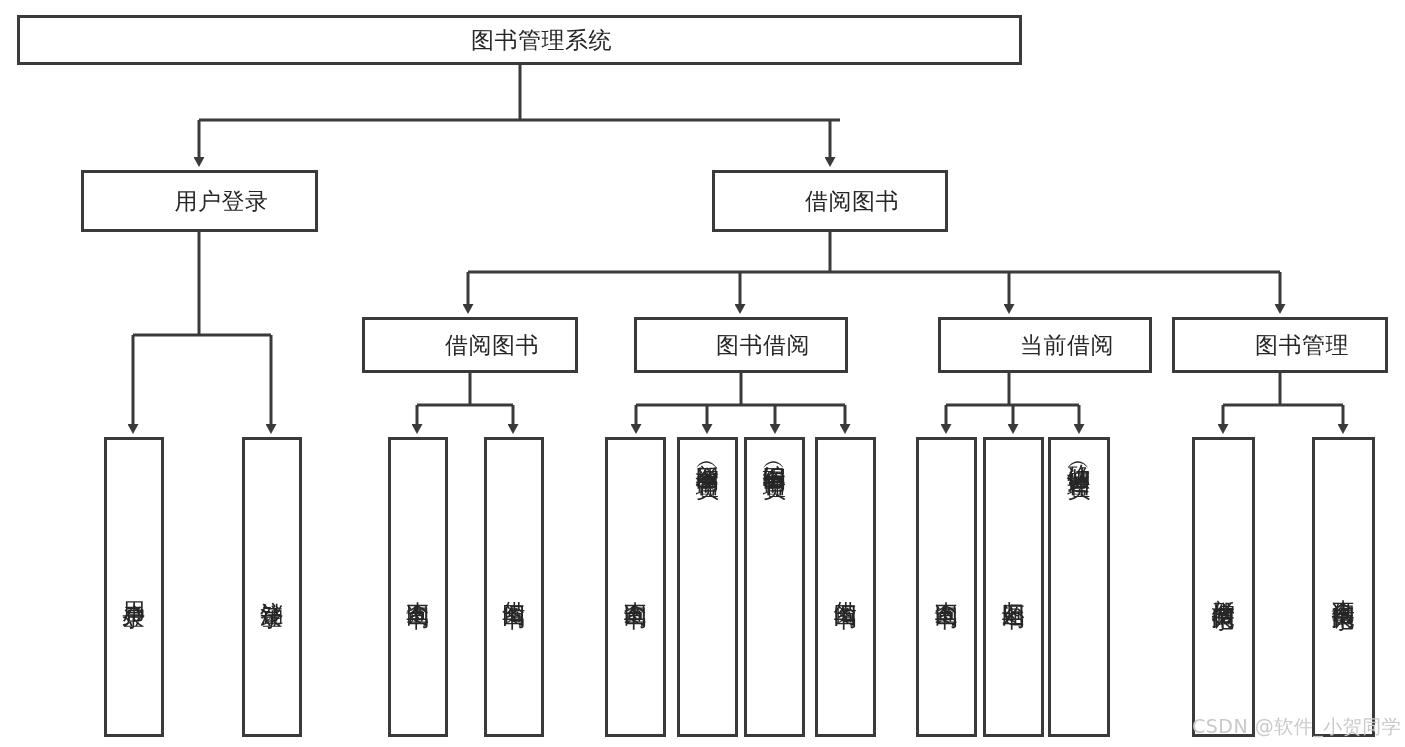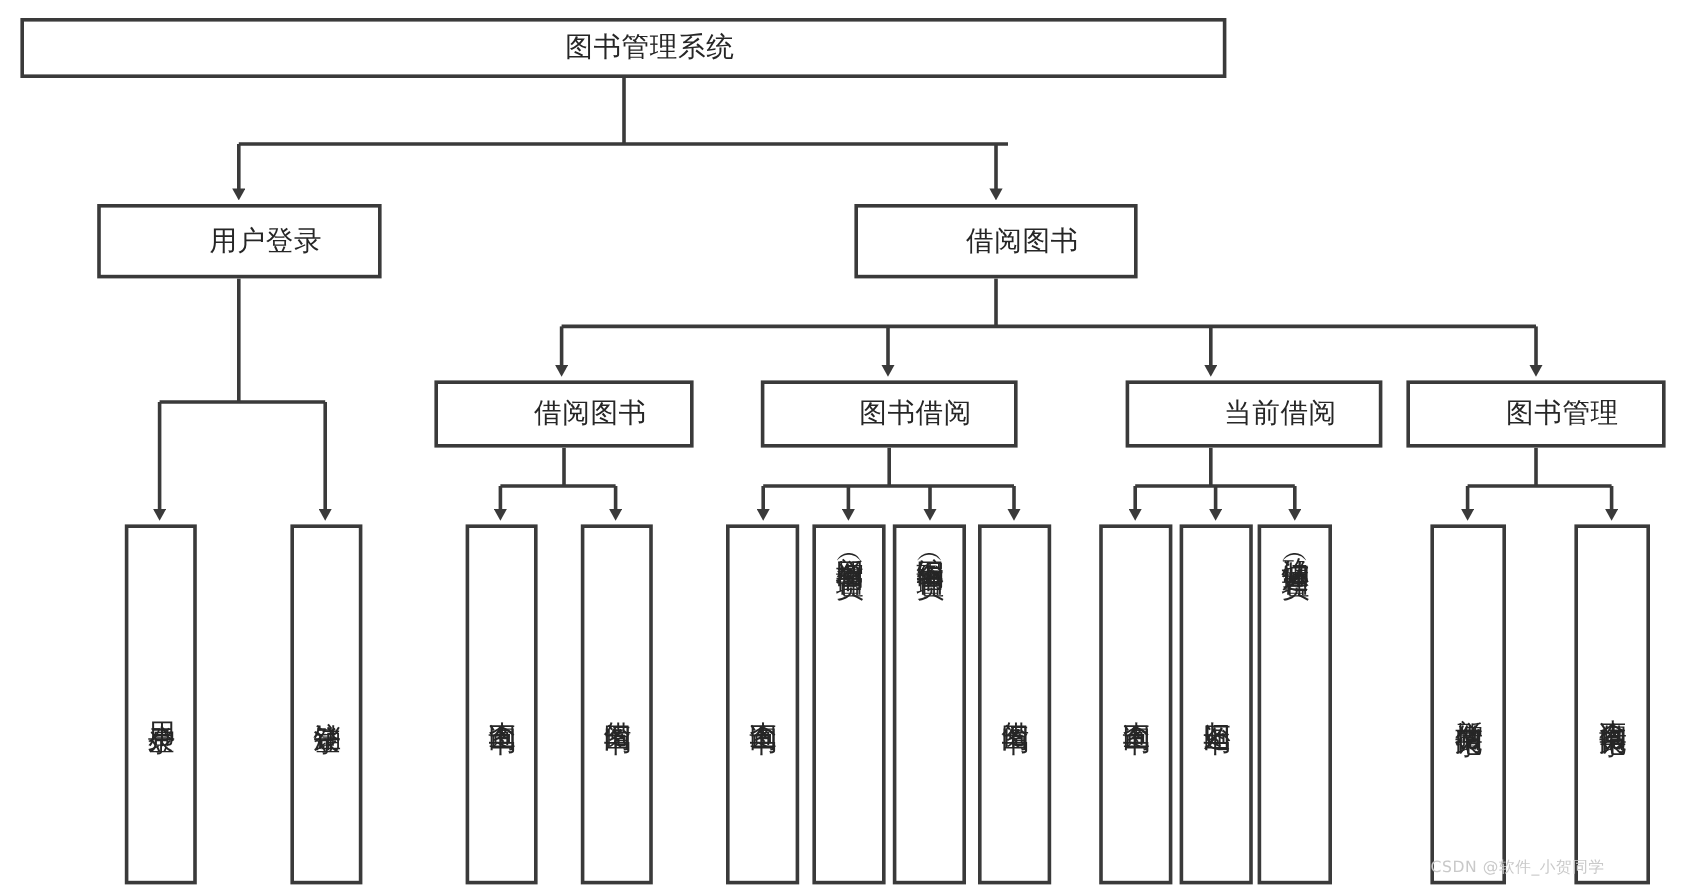--- a/index.html
+++ b/index.html
@@ -58,21 +58,21 @@
     font-size: 23px;
     line-height: 1.32;
     letter-spacing: 2px;
     max-height: 100%;
   }
   .node.leaf.tall .node-label {
     align-self: flex-start;
   }
   .watermark {
     position: absolute;
-    font-size: 13px;
+    font-size: 19px;
     color: #c9c9c9;
     white-space: nowrap;
     letter-spacing: 0.5px;
     font-family: "DejaVu Sans", "Liberation Sans", sans-serif;
   }
 </style>
 </head>
 <body>
 
 <div id="canvas">

